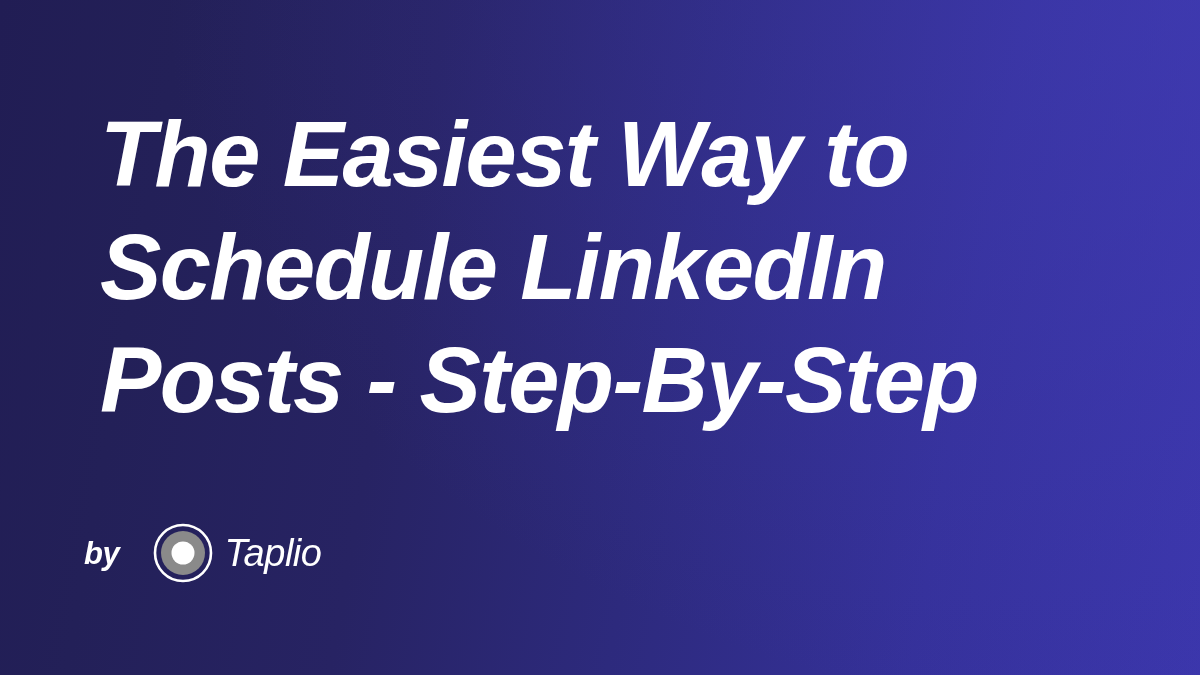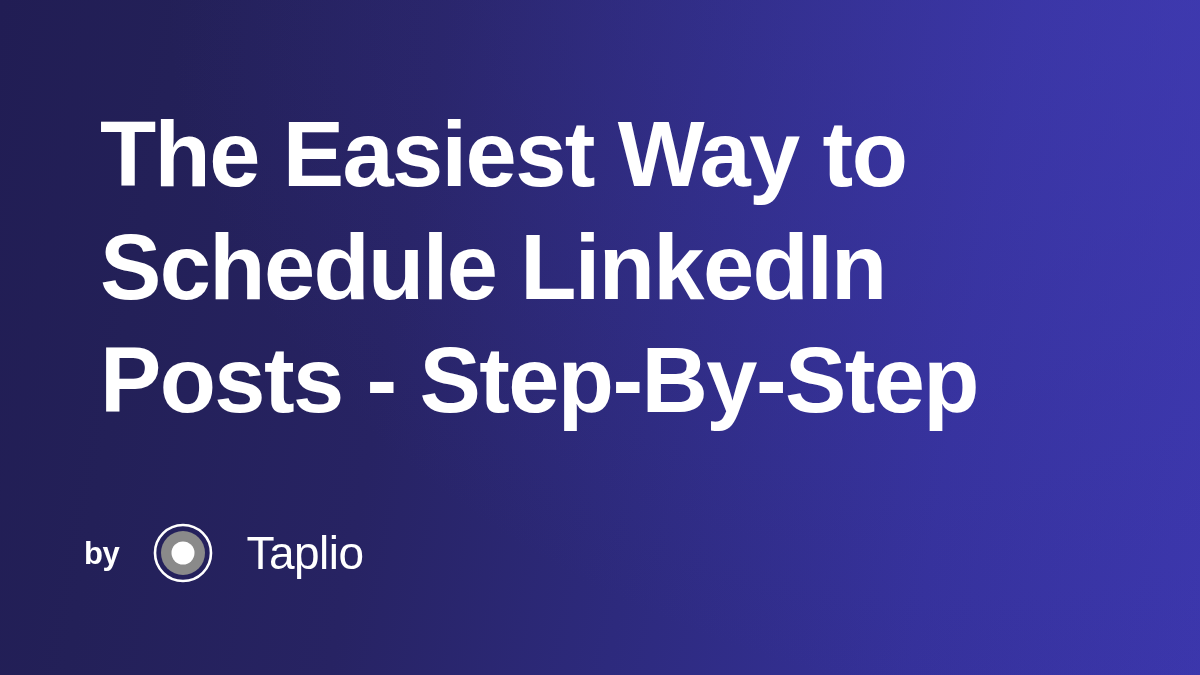--- a/index.html
+++ b/index.html
@@ -43,20 +43,21 @@
                 rgba(70, 64, 190, 0.0) 72%);
     pointer-events: none;
   }
 
   .content {
     position: relative;
     z-index: 2;
     height: 100%;
     padding: 0 0 0 100px;
     box-sizing: border-box;
+    font-style: italic;
   }
 
   .headline {
     position: absolute;
     left: 100px;
     top: 98px;
     width: 1040px;
     margin: 0;
     color: #ffffff;
     font-family: "Liberation Sans", sans-serif;
@@ -88,25 +89,25 @@
 
   .brand-logo {
     display: block;
     width: 60px;
     height: 60px;
     margin-left: 34px;
     flex: 0 0 auto;
   }
 
   .brand-name {
-    margin-left: 33px;
+    margin-left: 11px;
     color: #ffffff;
     font-family: "Liberation Sans", sans-serif;
     font-weight: 400;
-    font-size: 46px;
+    font-size: 38px;
     letter-spacing: -0.5px;
     line-height: 1;
   }
 </style>
 </head>
 <body>
 
 <div class="cover">
   <div class="content">
 

